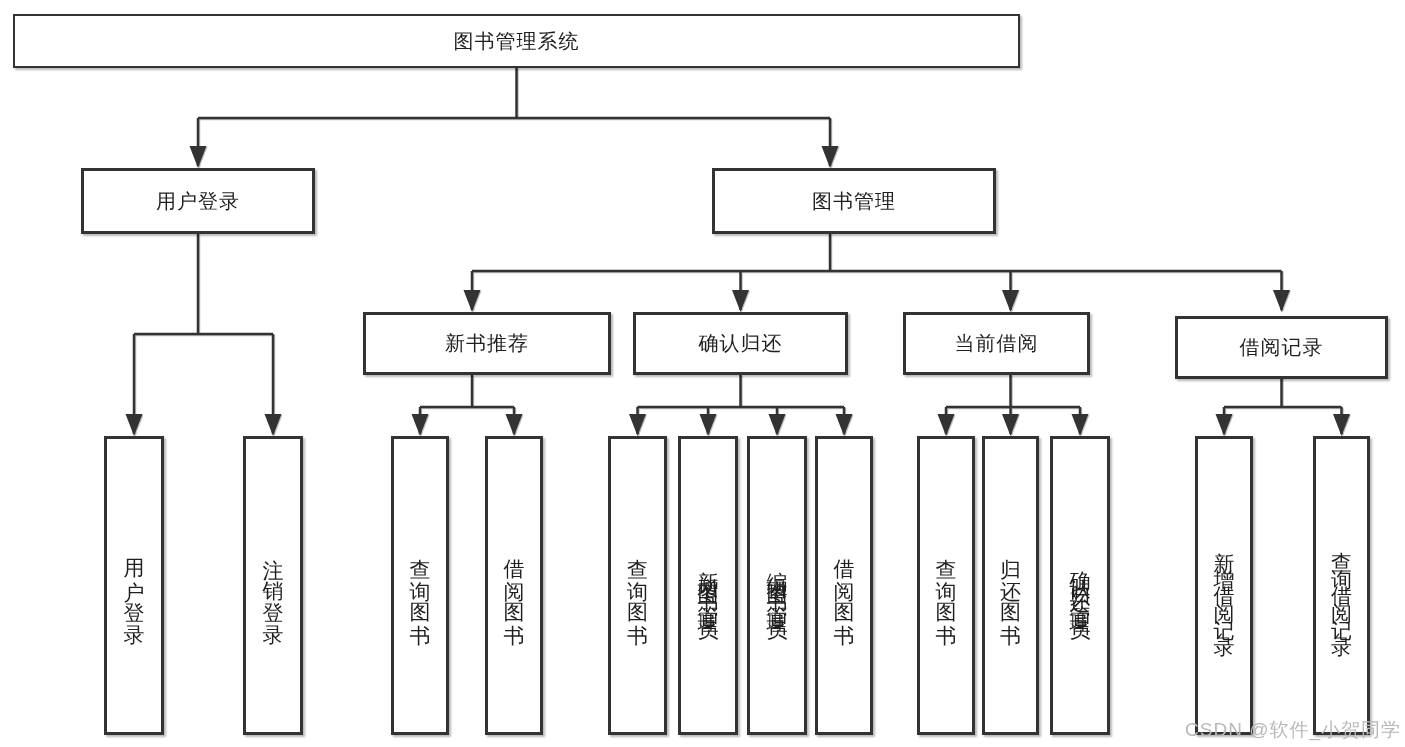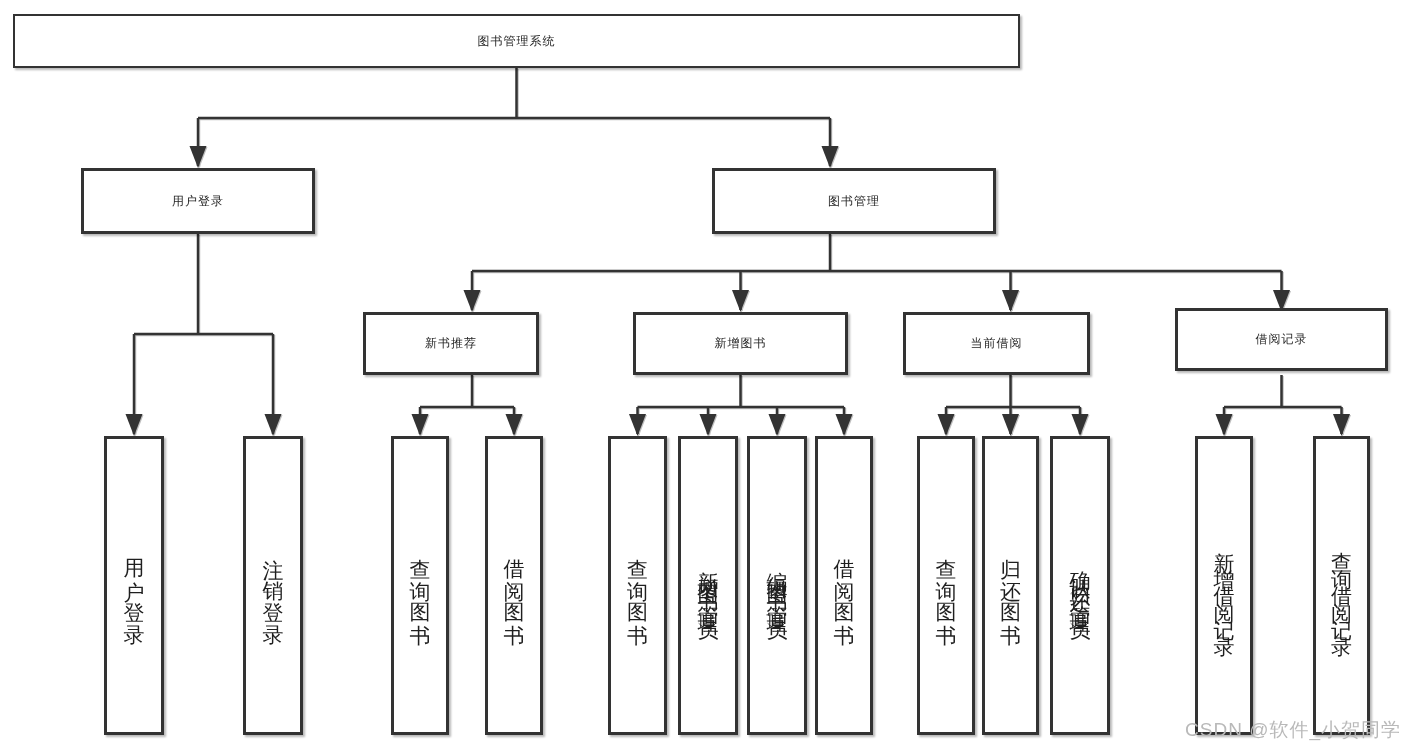--- a/index.html
+++ b/index.html
@@ -22,21 +22,21 @@
     position: absolute;
     box-sizing: border-box;
     border: 3px solid #333333;
     background: #ffffff;
     display: flex;
     align-items: center;
     justify-content: center;
     box-shadow: 2px 2px 2px rgba(0,0,0,0.28);
     white-space: nowrap;
   }
-  .h-box { font-size: 12px; letter-spacing: 1px; }
+  .h-box { font-size: 20px; letter-spacing: 1px; }
   .root-box { border-width: 2.5px; }
   .v-box {
     writing-mode: vertical-lr;
     text-orientation: mixed;
     font-size: 21px;
   }
   .sp-4 { letter-spacing: 22px; }
   .sp-6 { letter-spacing: 17px; }
   .sp-9 { letter-spacing: 7px; }
   .watermark {
@@ -118,24 +118,24 @@
       <polygon points="1215.5,414 1232.5,414 1224,436"></polygon>
       <polygon points="1333,414 1350,414 1341.5,436"></polygon>
     </g>
   </svg>
 
   <div class="box h-box root-box" style="left:13px; top:14px; width:1007px; height:54px;">图书管理系统</div>
 
   <div class="box h-box" style="left:81px; top:168px; width:234px; height:66px;">用户登录</div>
   <div class="box h-box" style="left:712px; top:168px; width:284px; height:66px;">图书管理</div>
 
-  <div class="box h-box" style="left:363px; top:312px; width:176px; height:63px;">新书推荐</div>
-  <div class="box h-box" style="left:633px; top:312px; width:215px; height:63px;">新增图书</div>
+  <div class="box h-box" style="left:363px; top:312px; width:248px; height:63px;">新书推荐</div>
+  <div class="box h-box" style="left:633px; top:312px; width:215px; height:63px;">确认归还</div>
   <div class="box h-box" style="left:903px; top:312px; width:187px; height:63px;">当前借阅</div>
-  <div class="box h-box" style="left:1175px; top:308px; width:213px; height:63px;">借阅记录</div>
+  <div class="box h-box" style="left:1175px; top:316px; width:213px; height:63px;">借阅记录</div>
 
   <div class="box v-box sp-4" style="left:104px; top:436px; width:60px; height:299px;">用户登录</div>
   <div class="box v-box sp-4" style="left:243px; top:436px; width:60px; height:299px;">注销登录</div>
 
   <div class="box v-box sp-4" style="left:391px; top:436px; width:58px; height:299px;">查询图书</div>
   <div class="box v-box sp-4" style="left:485px; top:436px; width:58px; height:299px;">借阅图书</div>
 
   <div class="box v-box sp-4" style="left:608px; top:436px; width:59px; height:299px;">查询图书</div>
   <div class="box v-box sp-9" style="left:678px; top:436px; width:60px; height:299px;">新增图书（管理员）</div>
   <div class="box v-box sp-9" style="left:747px; top:436px; width:60px; height:299px;">编辑图书（管理员）</div>

